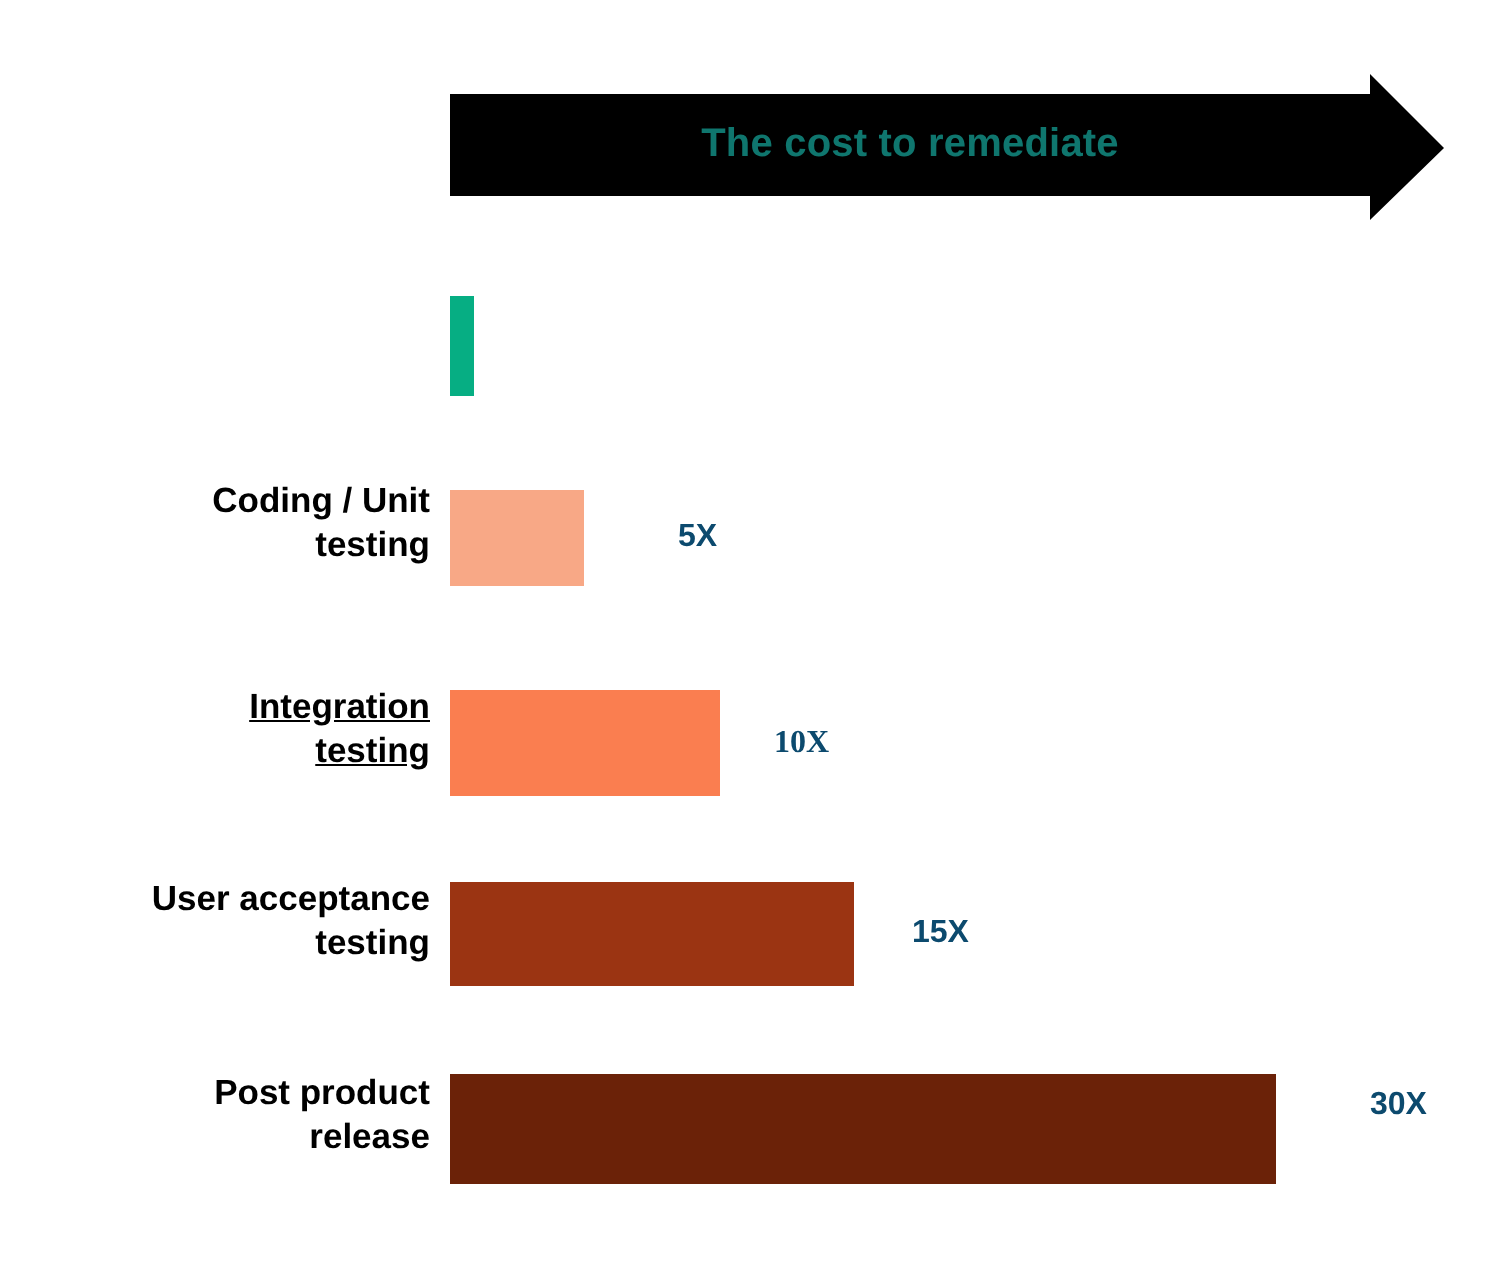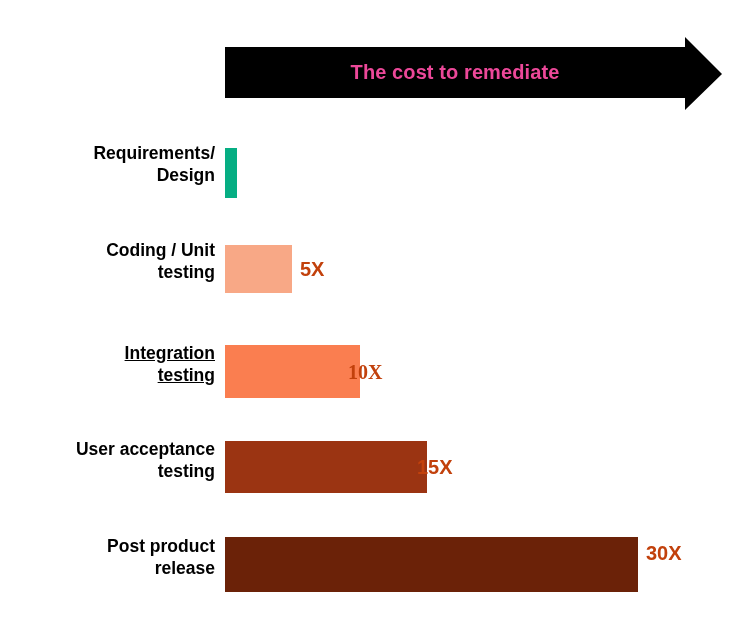--- a/index.html
+++ b/index.html
@@ -78,44 +78,43 @@
   }
 
   .bar {
     position: absolute;
     left: 225px;
     top: 0;
   }
 
   .val-label {
     position: absolute;
-    color: #c2410c;
-    font-size: 20px;
+    color: #0c4a6e;
+    font-size: 16px;
     font-weight: bold;
     line-height: 20px;
     white-space: nowrap;
+    margin-left: 39px;
   }
 </style>
 </head>
 <body>
 
 <div id="canvas">
 
   <div class="banner">
     <svg width="744" height="130" viewBox="0 0 744 130">
       <polygon id="arrow-shape" points="225,47 685,47 685,37 722,74 685,110 685,98 225,98" fill="#000000"></polygon>
     </svg>
-    <div class="banner-title" style="color: #ec4899;">The cost to remediate</div>
+    <div class="banner-title" style="color: #0f766e;">The cost to remediate</div>
   </div>
 
   <div class="plot">
 
     <div class="row" style="top:0px;">
-      <div class="cat-label" style="top:12px;">Requirements/
-Design</div>
       <div class="bar" id="bar-0" style="width: 12px; height: 50px; top: 18px; background: rgb(6, 174, 131);"></div>
       <div class="val-label" id="val-0" style="left: 245px; top: 33px;"></div>
     </div>
 
     <div class="row" style="top:97px;">
       <div class="cat-label" style="top:12px;">Coding / Unit
 testing</div>
       <div class="bar" id="bar-1" style="width: 67px; height: 48px; top: 18px; background: rgb(248, 168, 134);"></div>
       <div class="val-label" id="val-1" style="left: 300px; top: 32px;">5X</div>
     </div>

